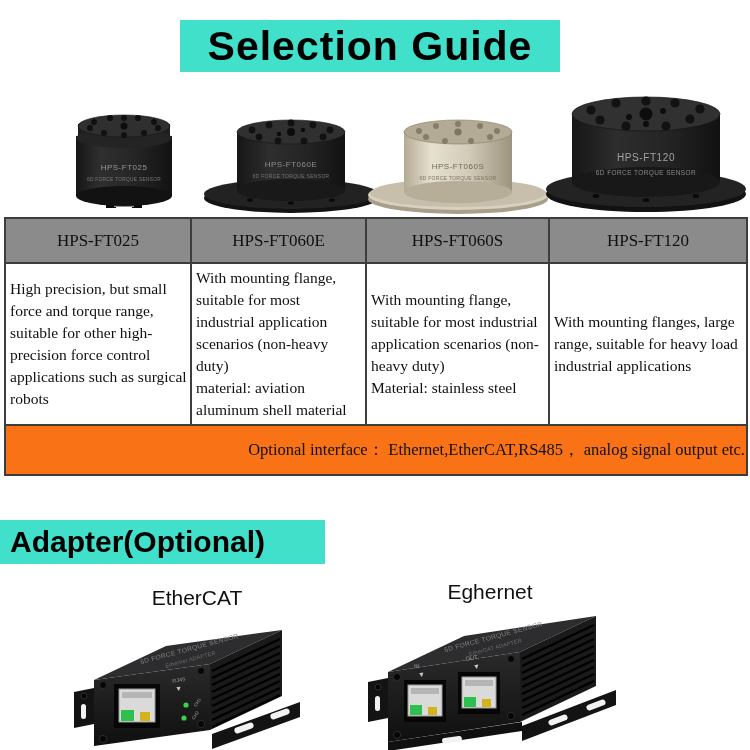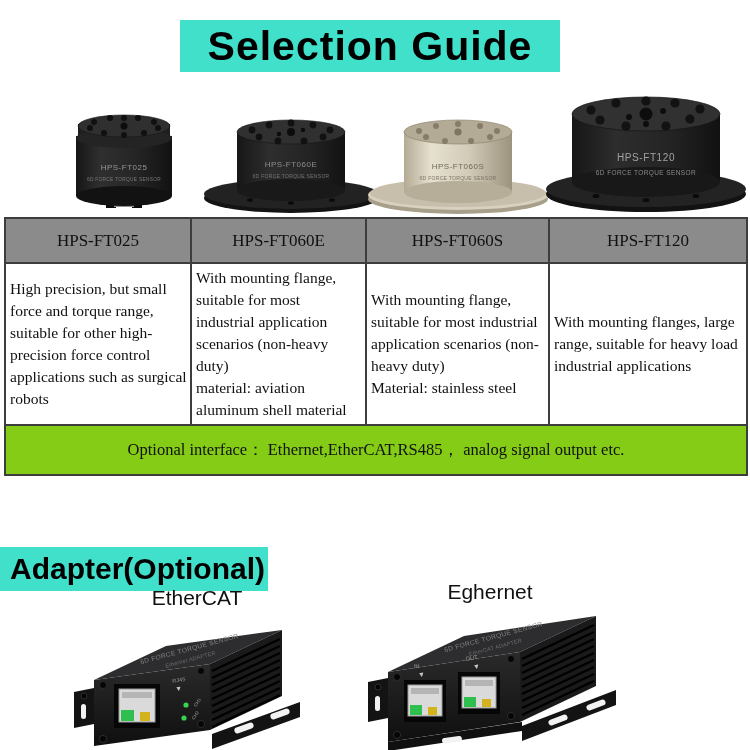--- a/index.html
+++ b/index.html
@@ -12,23 +12,23 @@
 
   .sensor{position:absolute;}
 
   .sel-table{position:absolute;left:4px;top:217px;width:742px;border-collapse:collapse;
     table-layout:fixed;font-family:"Liberation Serif",serif;color:#101010;}
   .sel-table td{border:2px solid #3d3d3d;overflow:hidden;}
   .hdr-row td{height:41px;text-align:center;font-size:17px;background:#8b8b8b;}
   .desc-row td{height:154px;vertical-align:middle;font-size:15.5px;line-height:1.42;
     padding:3px 3px 3px 4px;text-align:left;white-space:pre-line;background:#ffffff;}
   .ovl-row td{height:44px;text-align:center;font-size:16.5px;background:#c9c9c9;}
-  .int-row td{height:46px;text-align:center;font-size:16.5px;background:#84cc16;}
-
-  .adapter-heading{position:absolute;left:0;top:547px;width:268px;height:44px;
+  .int-row td{height:46px;text-align:right;font-size:16.5px;background:#f97316;}
+
+  .adapter-heading{position:absolute;left:0;top:520px;width:325px;height:44px;
     display:flex;align-items:center;padding-left:10px;box-sizing:border-box;
     font-weight:bold;font-size:30px;color:#000;}
 
   .adapter-label{position:absolute;width:170px;text-align:center;font-size:21px;color:#111;}
   .label-ethercat{left:112px;top:586px;}
   .label-eghernet{left:405px;top:580px;}
 
   .adapter-img{position:absolute;}
   svg text{font-family:"Liberation Sans",sans-serif;}
 </style>

